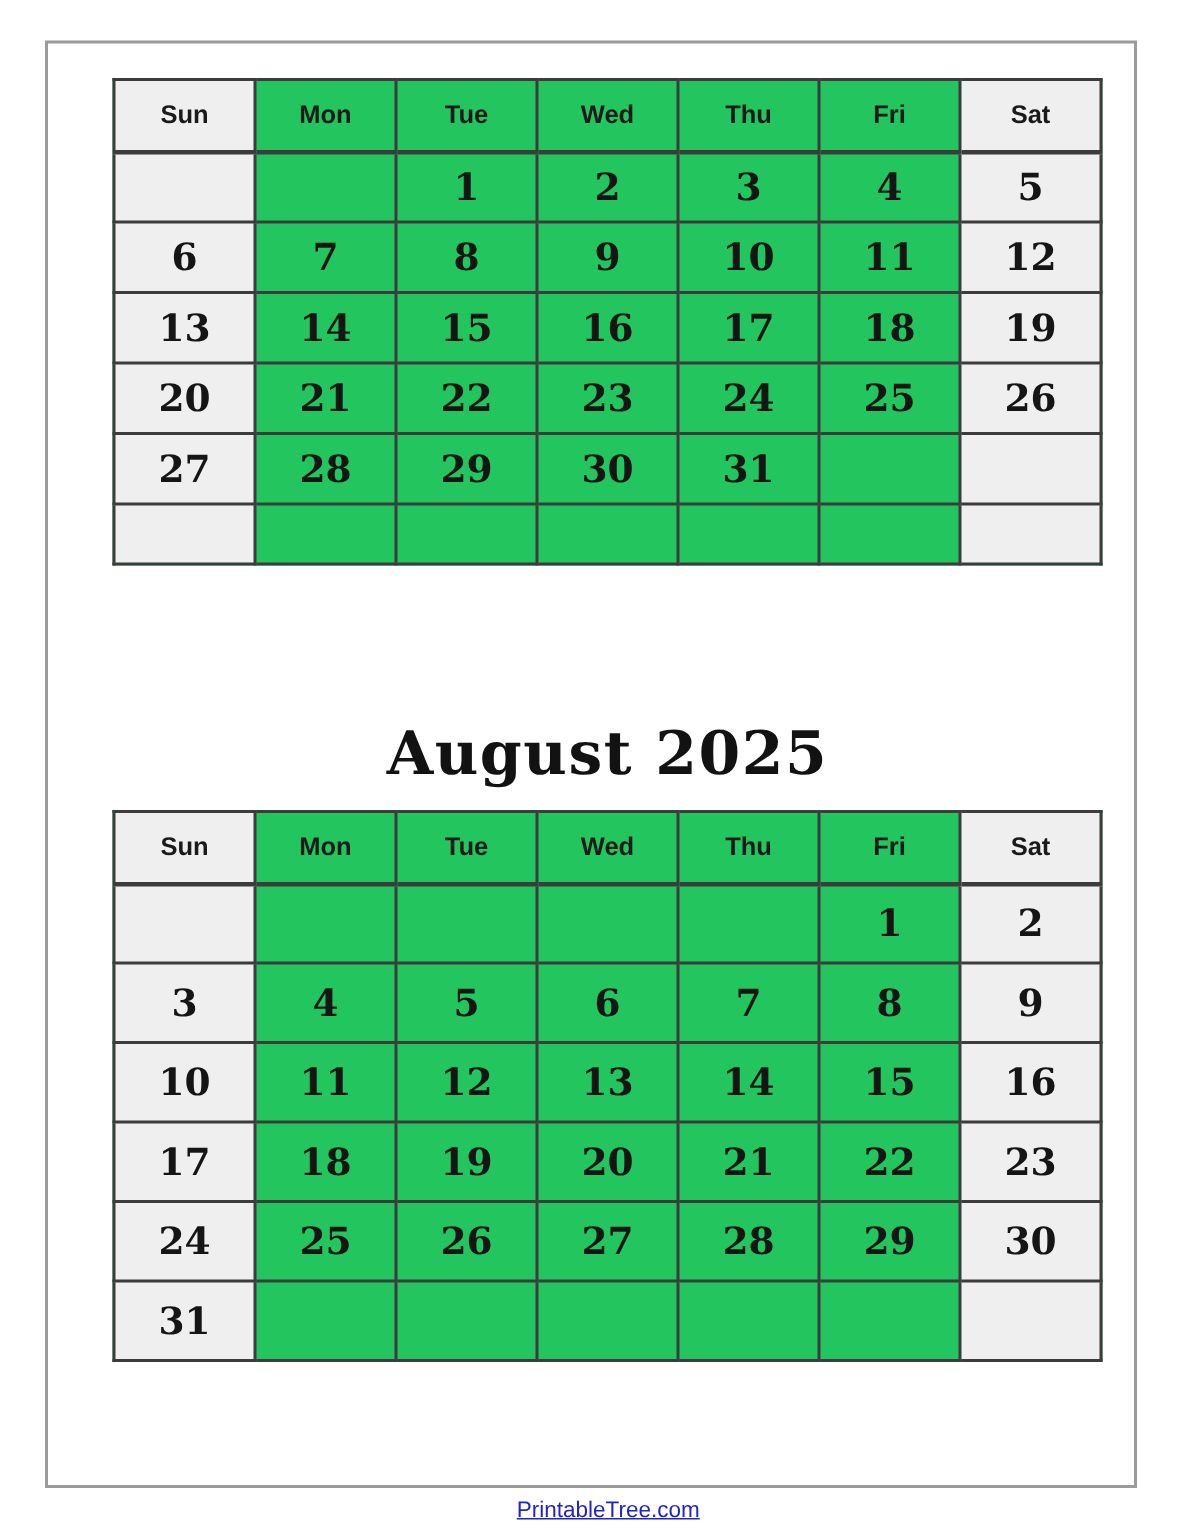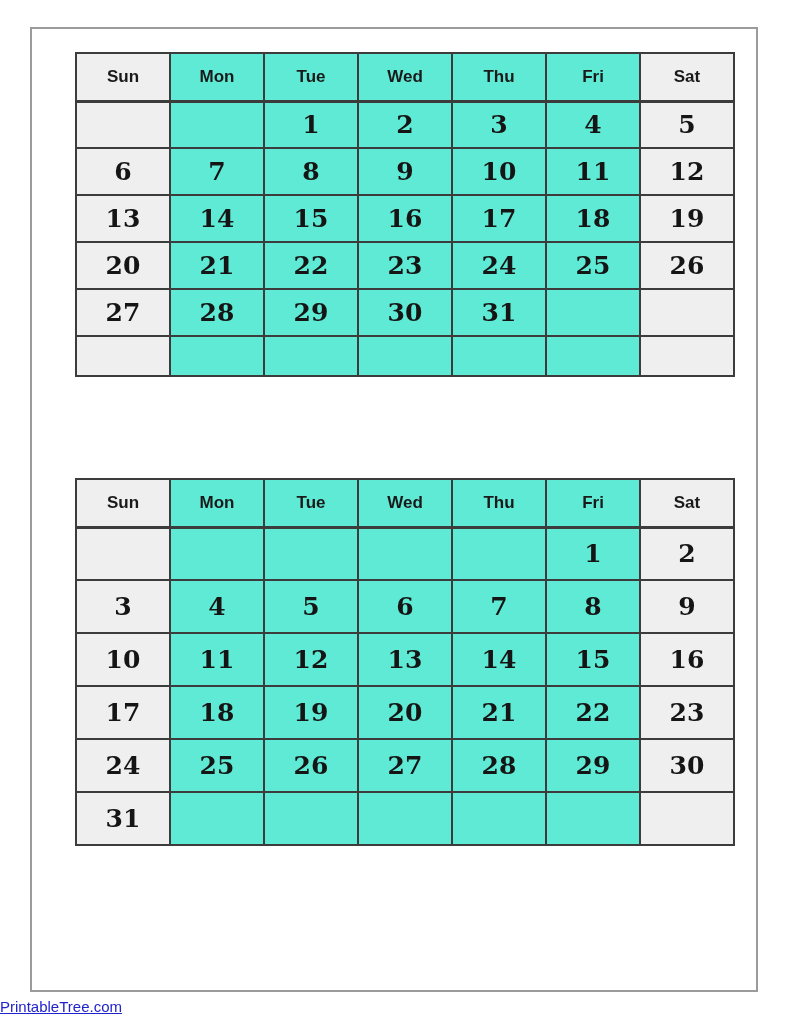--- a/index.html
+++ b/index.html
@@ -32,21 +32,21 @@
     font-size: 40px;
     letter-spacing: 1px;
     color: #121212;
     margin-bottom: 12px;
     line-height: 50px;
   }
   table.cal-table {
     width: 660px;
     border-collapse: collapse;
     table-layout: fixed;
-    background: #5eead4;
+    background: #22c55e;
   }
   table.cal-table th, table.cal-table td {
     border: 2px solid #3c3c3c;
     text-align: center;
     vertical-align: middle;
   }
   table.cal-table th {
     height: 48px;
     font-family: "Liberation Sans", sans-serif;
     font-weight: bold;
@@ -61,20 +61,22 @@
     color: #151515;
   }
   .cal-july td { height: 47px; }
   .cal-july tbody tr:last-child td { height: 40px; }
   .cal-august td { height: 53px; }
   th.weekend, td.weekend { background: #f0efef; color: #bb191c; }
   .footer {
     position: absolute;
     left: 0; right: 0;
     bottom: 8px;
+    text-align: center;
+    padding-left: 20px;
   }
   .footer a {
     font-family: "Liberation Sans", sans-serif;
     font-size: 15px;
     color: #2222cc;
     text-decoration: underline;
   }
 </style>
 </head>
 <body>
@@ -147,20 +149,21 @@
           <td></td>
           <td></td>
           <td></td>
           <td class="weekend"></td>
         </tr>
       </tbody>
     </table>
 </section>
 
 <section class="cal cal-august">
+  <h1 class="cal-title">August 2025</h1>
   <table class="cal-table cal-august">
       <thead>
         <tr>
           <th class="weekend">Sun</th>
           <th>Mon</th>
           <th>Tue</th>
           <th>Wed</th>
           <th>Thu</th>
           <th>Fri</th>
           <th class="weekend">Sat</th>

